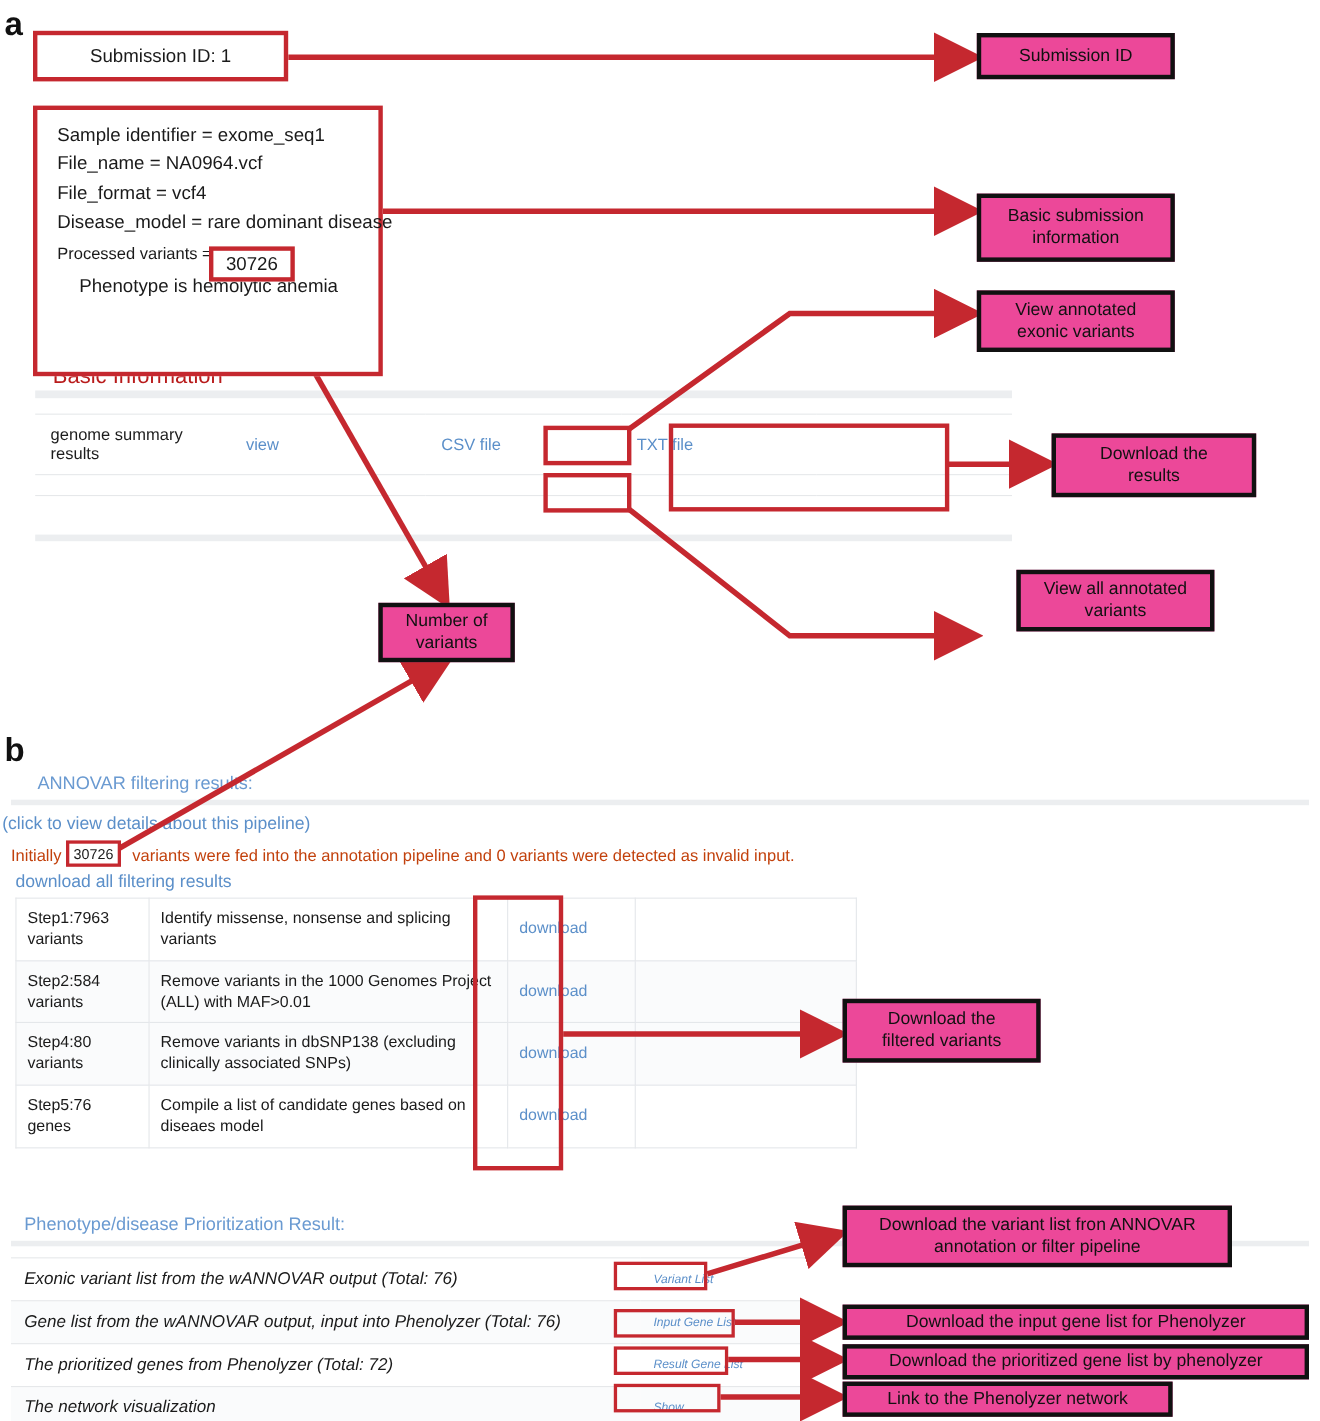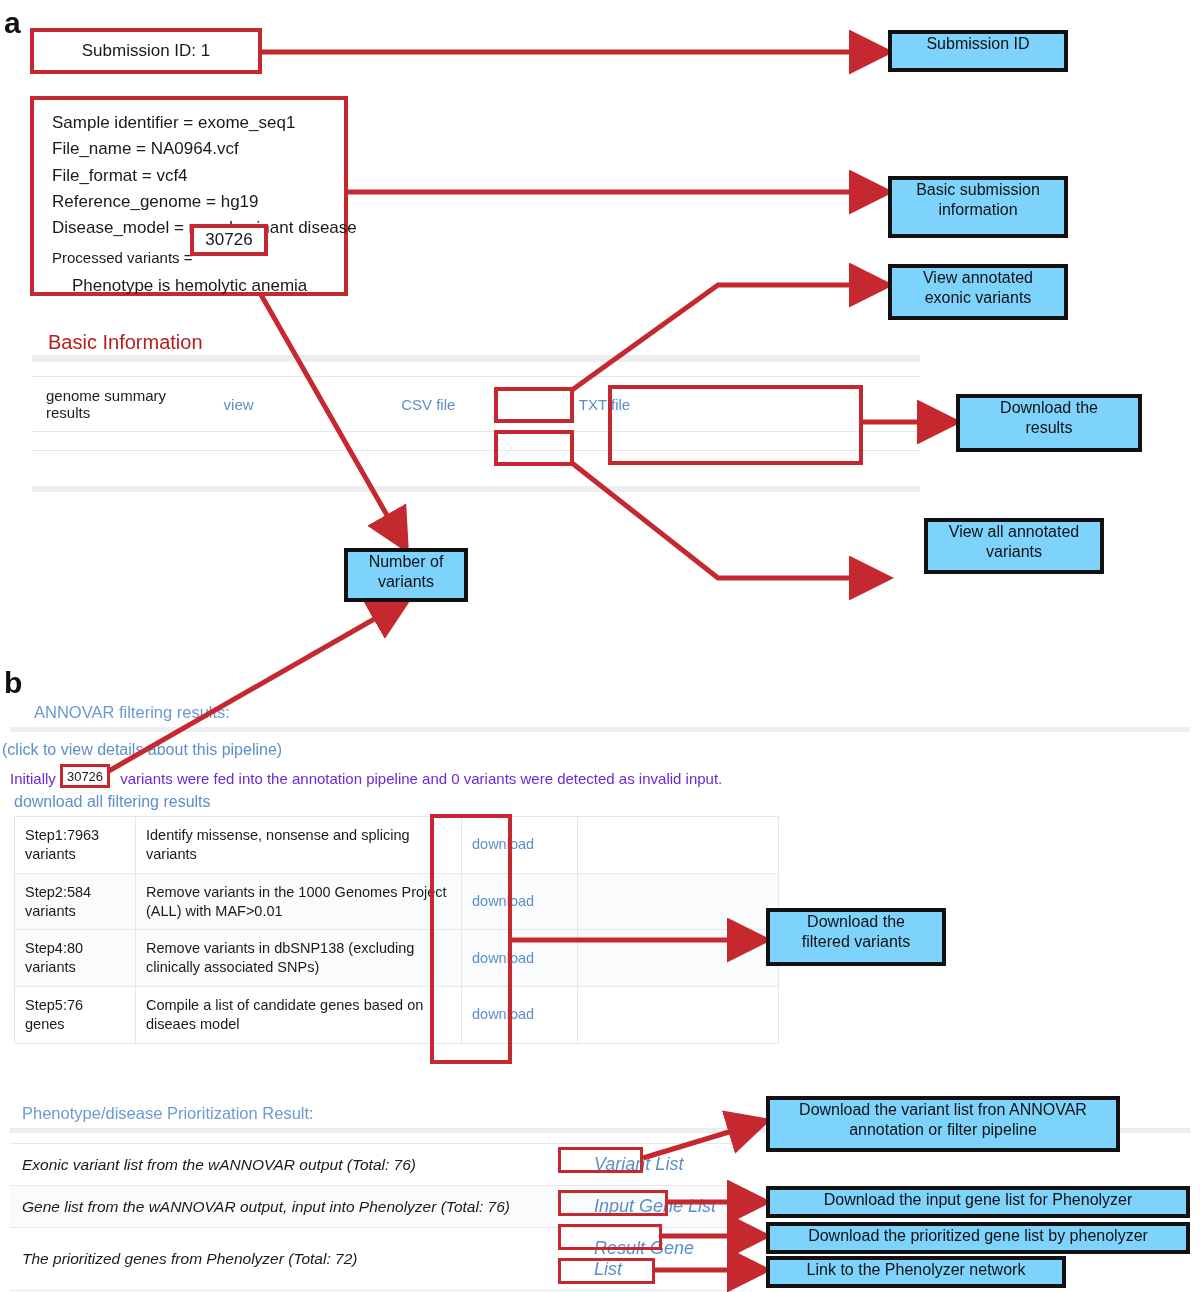--- a/index.html
+++ b/index.html
@@ -34,23 +34,23 @@
   .redtextbox{
     border:4px solid #c5282f;
     background:#ffffff;
     box-sizing:border-box;
     z-index:20;
   }
 
   
   .blackbox{
     border:4px solid #111111;
-    background:#7dd3fc;
+    background:#ec4899;
     box-sizing:border-box;
-    display:flex;justify-content:center;
+    display:flex;align-items:center;justify-content:center;
     text-align:center;
     font-size:16px;line-height:1.25;color:#111;
     z-index:40;
   }
 
   
   #connectors{position:absolute;left:0;top:0;width:1200px;height:1292px;z-index:10;pointer-events:none;}
 
   
   .section-title{
@@ -69,21 +69,21 @@
     padding:10px 14px;
     vertical-align:middle;
     color:#1c1c1c;
   }
   .wtable .lnk{color:#5b8fc9;}
   .vcell{text-align:left;}
 
   .sample-line{font-size:17px;line-height:1.55;white-space:nowrap;}
   .sample-small{font-size:15px;}
 
-  .btext{font-size:15px;color:#6d28d9;}
+  .btext{font-size:15px;color:#c2410c;}
   .blink{color:#5b8fc9;font-size:16px;}
   .bsec{color:#6a9ad1;font-size:16.5px;}
 
   .steps-table{
     border-collapse:collapse;width:100%;font-size:14.5px;table-layout:fixed;
   }
   .steps-table td{
     border:1px solid #e4e7ea;
     padding:9px 10px;vertical-align:middle;line-height:1.3;
   }
@@ -91,21 +91,21 @@
   .steps-table .dl{color:#5b8fc9;}
 
   .prior-table{
     border-collapse:collapse;width:100%;font-size:15.5px;table-layout:fixed;
   }
   .prior-table td{
     border-top:1px solid #e6e8ea;border-bottom:1px solid #e6e8ea;
     padding:10px 12px;vertical-align:middle;font-style:italic;
   }
   .prior-table tr.alt td{background:#fafbfc;}
-  .prior-table .plink{color:#5b8fc9;font-size:18px;}
+  .prior-table .plink{color:#5b8fc9;font-size:11px;}
 </style>
 </head>
 <body>
 
 <svg id="connectors" viewBox="0 0 1200 1292" xmlns="http://www.w3.org/2000/svg">
   <defs>
     <marker id="ah" markerWidth="9" markerHeight="9" refX="7" refY="4.5" orient="auto">
       <path d="M0,0 L9,4.5 L0,9 z" fill="#c5282f"></path>
     </marker>
   </defs>
@@ -136,25 +136,24 @@
     <path d="M655,1270 L762,1270" marker-end="url(#ah)"></path>
   </g>
 </svg>
 
 <div class="abs panel-letter" style="left:4px;top:8px;">a</div>
 
 <div class="abs redtextbox" style="left:30px;top:28px;width:232px;height:46px;display:flex;align-items:center;justify-content:center;">
   <span style="font-size:17px;">Submission ID: 1</span>
 </div>
 
-<div class="abs redtextbox" style="left:30px;top:96px;width:318px;height:200px;padding:10px 0 0 18px;">
+<div class="abs redtextbox" style="left:30px;top:96px;width:318px;height:246px;padding:10px 0 0 18px;">
   <div class="sample-line">Sample identifier = exome_seq1</div>
   <div class="sample-line">File_name = NA0964.vcf</div>
   <div class="sample-line">File_format = vcf4</div>
-  <div class="sample-line">Reference_genome = hg19</div>
   <div class="sample-line">Disease_model = rare dominant disease</div>
   <div class="sample-line sample-small" style="margin-top:4px;">
     <span>Processed variants =</span>
     <span style="display:inline-block;width:78px;"></span>
   </div>
   <div class="sample-line" style="margin-top:4px;margin-left:20px;">Phenotype is hemolytic anemia</div>
 </div>
 
 <div class="abs redbox" style="left:190px;top:224px;width:78px;height:32px;display:flex;align-items:center;justify-content:center;background:#fff;">
   <span style="font-size:17px;">30726</span>

